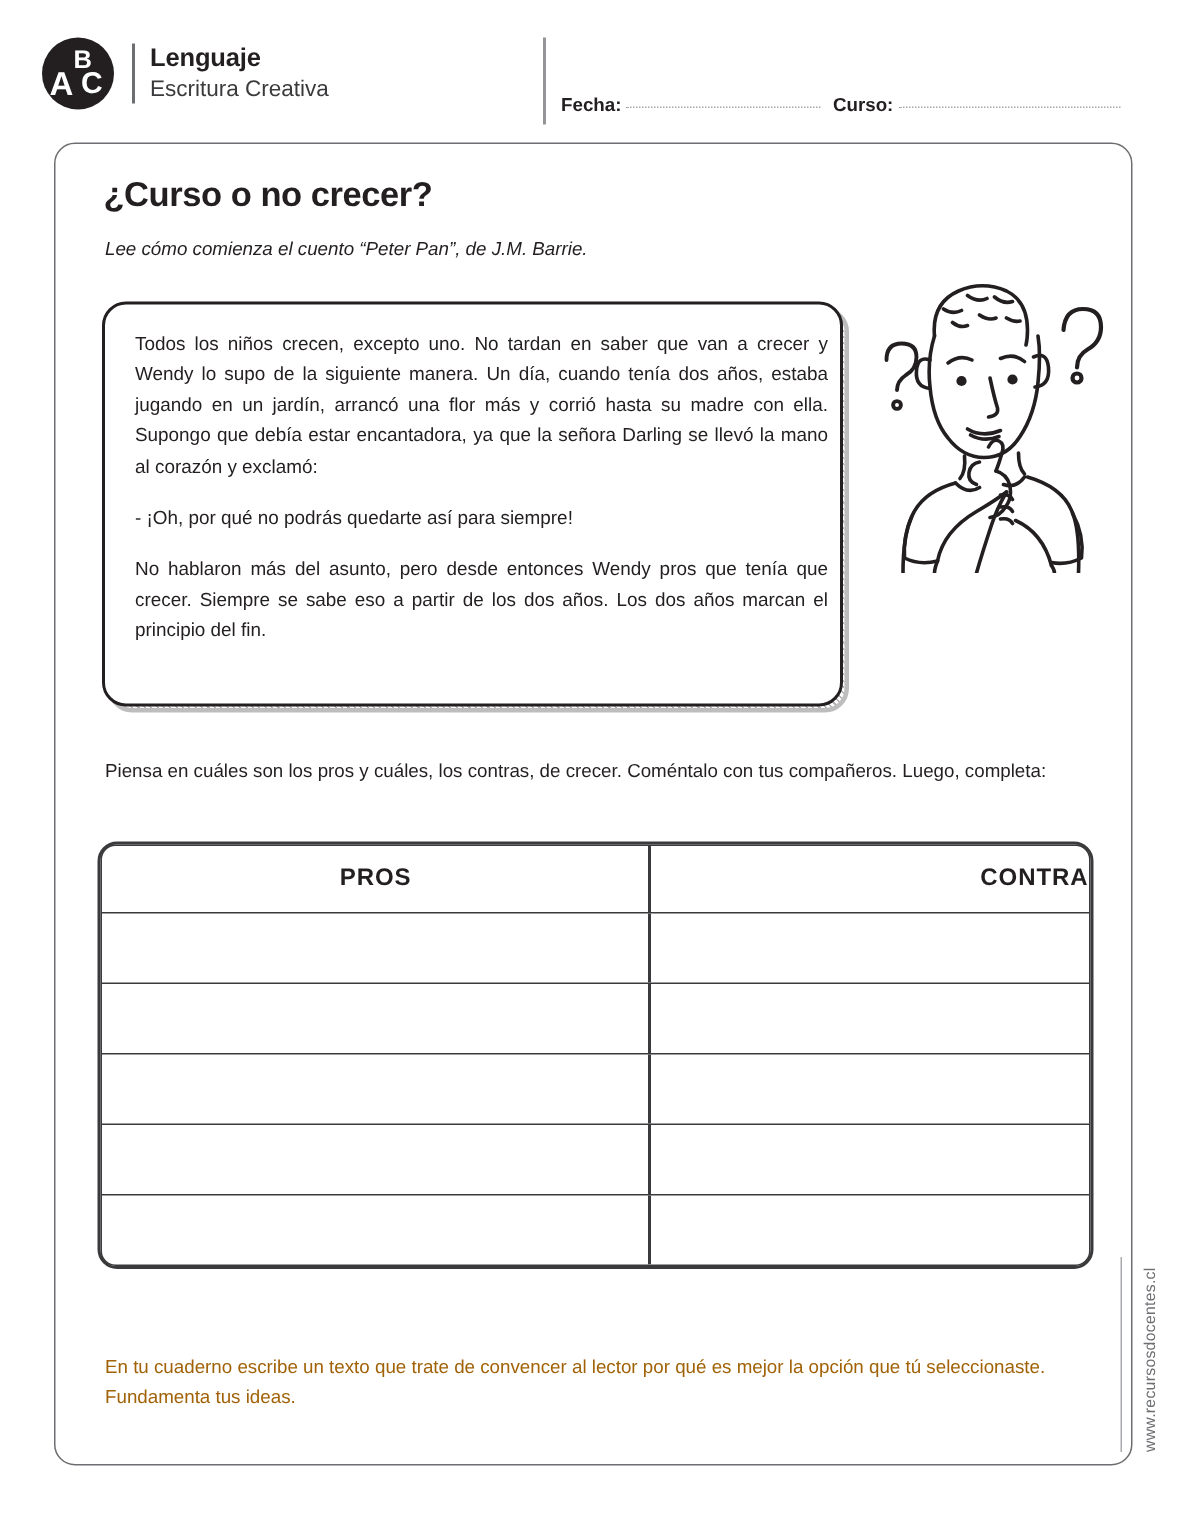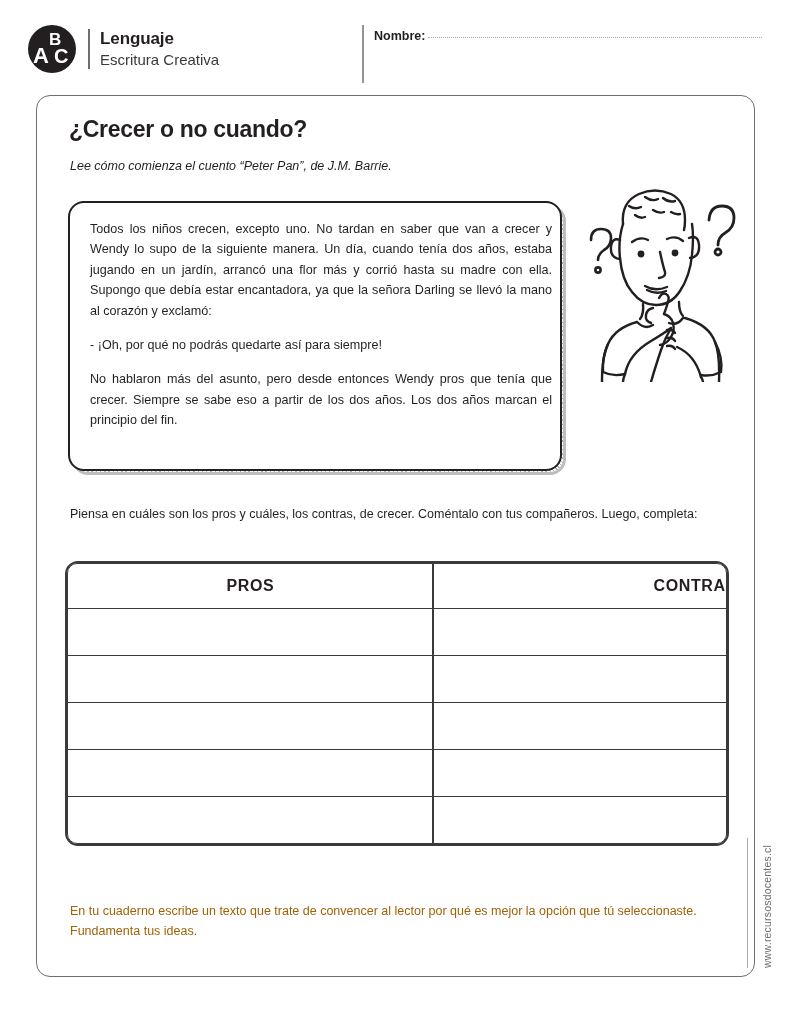--- a/index.html
+++ b/index.html
@@ -340,31 +340,33 @@
     <div class="logo-divider"></div>
     <div class="logo-texts">
       <div class="logo-title">Lenguaje</div>
       <div class="logo-sub">Escritura Creativa</div>
     </div>
   </div>
 
   <div class="form-block">
     <div class="form-rule"></div>
 
-    <div class="form-row form-row-1">
-      <span class="form-label">Nombre:</span>
-      <span class="dotline"></span>
+
+    <div class="form-row form-row-2">
+      <span class="form-label">Fecha:</span>
+      <span class="dotline short"></span>
+      <span class="form-label">Curso:</span>
+      <span class="dotline tail"></span>
     </div>
-
   </div>
 </div>
 
 <div class="sheet">
 
-  <div class="page-title">¿Crecer o no cuando?</div>
+  <div class="page-title">¿Curso o no crecer?</div>
   <div class="page-subtitle">Lee cómo comienza el cuento “Peter Pan”, de J.M. Barrie.</div>
 
   <div class="story-wrap">
     <div class="story-shadow"></div>
     <div class="story-box">
       <p class="story-p">Todos los niños crecen, excepto uno. No tardan en saber que van a crecer y Wendy lo supo de la siguiente manera. Un día, cuando tenía dos años, estaba jugando en un jardín, arrancó una flor más y corrió hasta su madre con ella. Supongo que debía estar encantadora, ya que la señora Darling se llevó la mano al corazón y exclamó:</p>
       <p class="story-p nojustify">- ¡Oh, por qué no podrás quedarte así para siempre!</p>
       <p class="story-p">No hablaron más del asunto, pero desde entonces Wendy pros que tenía que crecer. Siempre se sabe eso a partir de los dos años. Los dos años marcan el principio del fin.</p>
     </div>
   </div>

